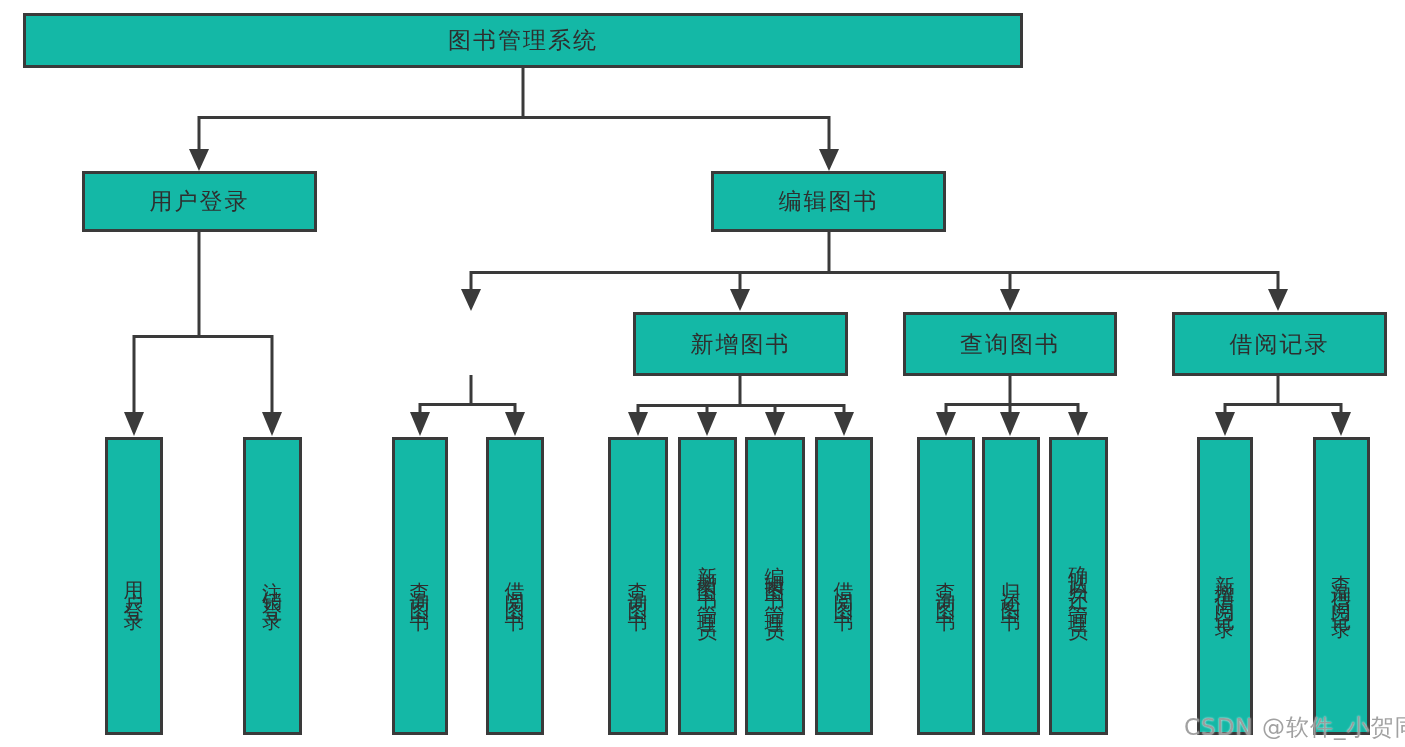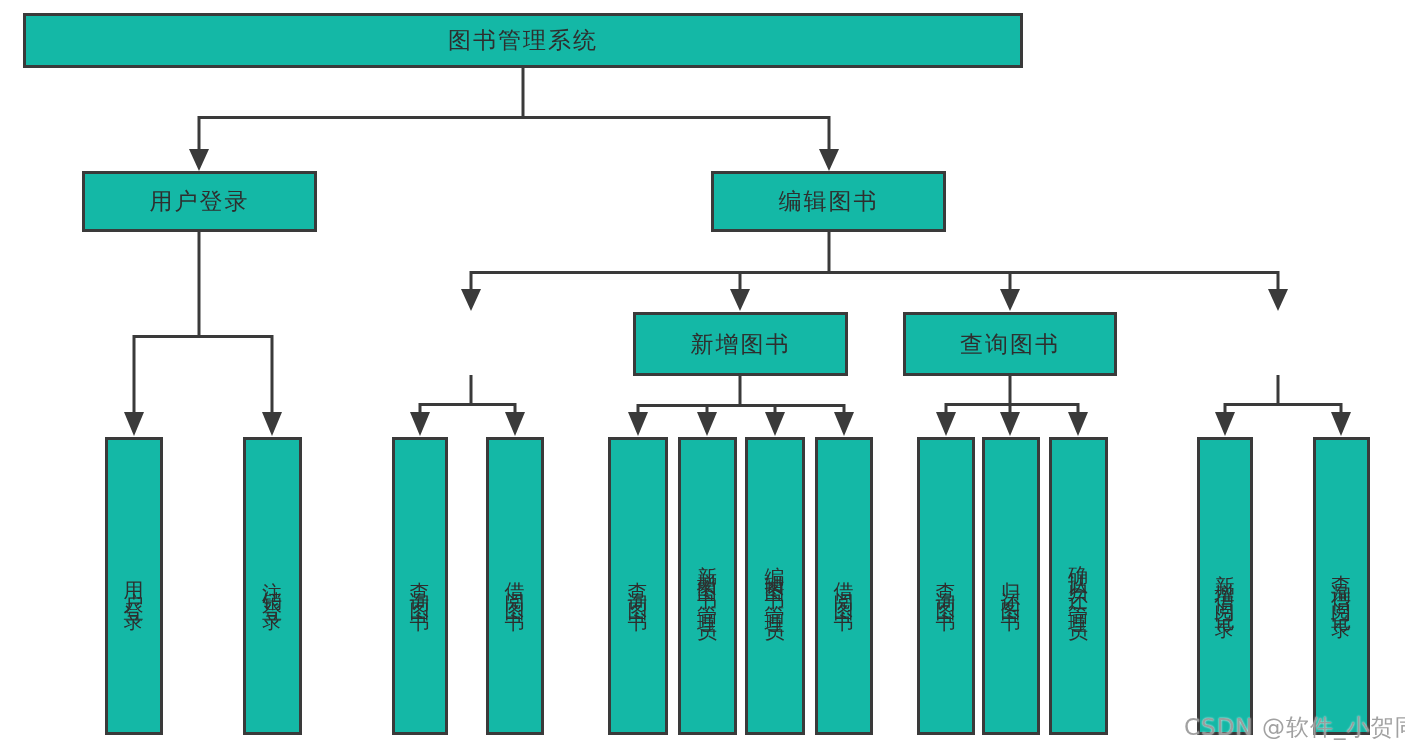--- a/index.html
+++ b/index.html
@@ -120,20 +120,21 @@
     </g>
   </svg>
 
   <div class="box hbox" style="left:23px; top:13px; width:1000px; height:55px;">图书管理系统</div>
 
   <div class="box hbox" style="left:82px; top:171px; width:235px; height:61px;">用户登录</div>
   <div class="box hbox" style="left:711px; top:171px; width:235px; height:61px;">编辑图书</div>
 
   <div class="box hbox" style="left:633px; top:312px; width:215px; height:64px;">新增图书</div>
   <div class="box hbox" style="left:903px; top:312px; width:214px; height:64px;">查询图书</div>
+  <div class="box hbox" style="left:1172px; top:312px; width:215px; height:64px;">借阅记录</div>
 
   <div class="box vbox v4" style="left:105px; top:437px; width:58px; height:298px;">用户登录</div>
   <div class="box vbox v4" style="left:243px; top:437px; width:59px; height:298px;">注销登录</div>
 
   <div class="box vbox v4" style="left:392px; top:437px; width:56px; height:298px;">查询图书</div>
   <div class="box vbox v4" style="left:486px; top:437px; width:58px; height:298px;">借阅图书</div>
 
   <div class="box vbox v4" style="left:608px; top:437px; width:60px; height:298px;">查询图书</div>
   <div class="box vbox v9" style="left:678px; top:437px; width:59px; height:298px;">新增图书（管理员）</div>
   <div class="box vbox v9" style="left:745px; top:437px; width:60px; height:298px;">编辑图书（管理员）</div>

